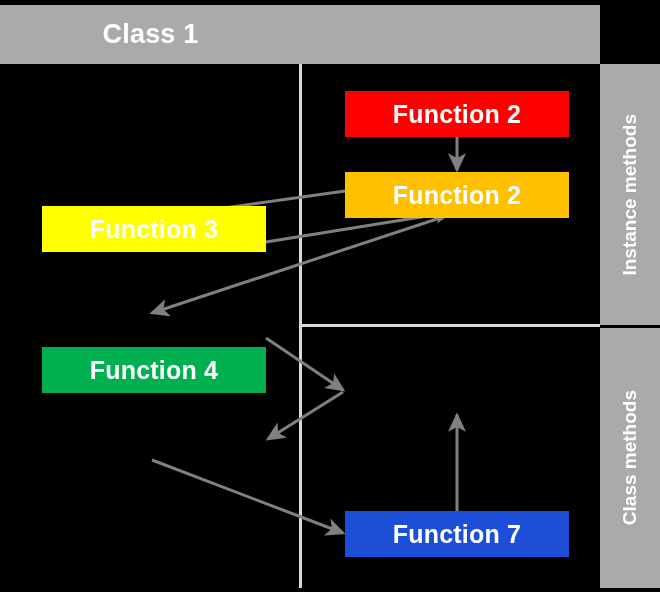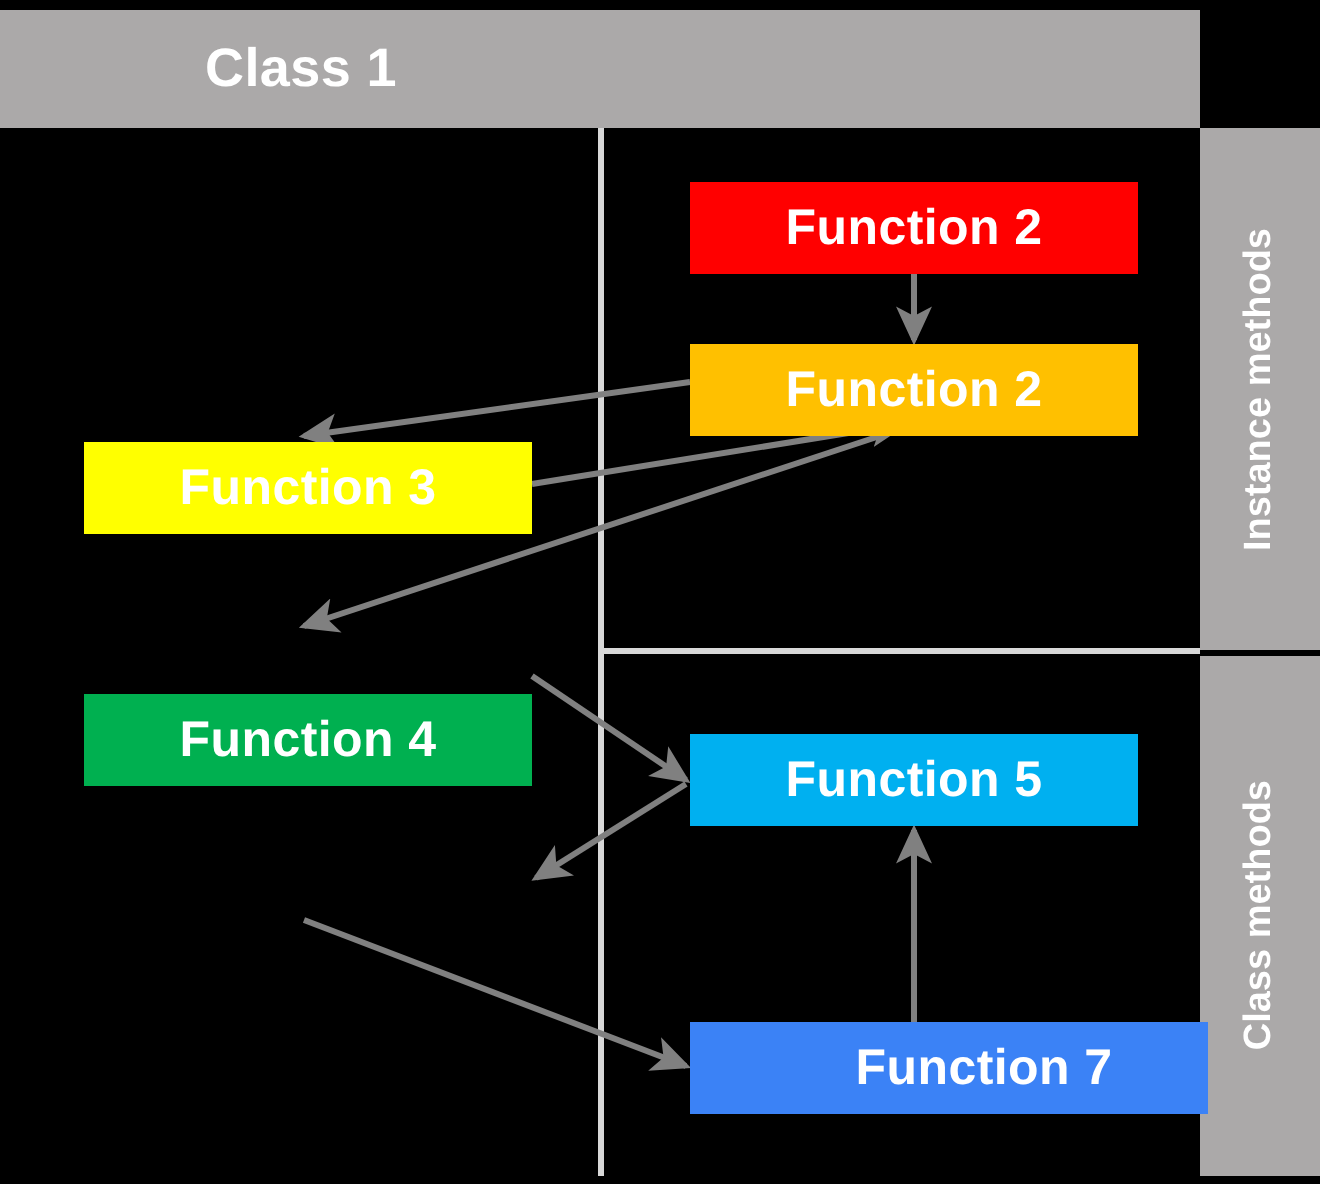--- a/index.html
+++ b/index.html
@@ -163,26 +163,23 @@
         <line x1="457" y1="511" x2="457" y2="415" stroke="#808080" stroke-width="3" marker-end="url(#ah)"></line>
       </g>
   </svg>
 
   <div class="fnbox" id="box-fn1" style="left: 345px; top: 91px; width: 224px; height: 46px; background: rgb(255, 0, 0); color: rgb(255, 255, 255);">
     <span>Function 2</span>
   </div>
   <div class="fnbox" id="box-fn2" style="left: 345px; top: 172px; width: 224px; height: 46px; background: rgb(255, 192, 0); color: rgb(255, 255, 255); align-items: center;">
     <span>Function 2</span>
   </div>
-  <div class="fnbox" id="box-fn3" style="left: 42px; top: 221px; width: 224px; height: 46px; background: rgb(255, 255, 0); color: rgb(255, 255, 255); align-items: center;">
+  <div class="fnbox" id="box-fn3" style="left: 42px; top: 206px; width: 224px; height: 46px; background: rgb(255, 255, 0); color: rgb(255, 255, 255); align-items: center;">
     <span>Function 3</span>
   </div>
   <div class="fnbox" id="box-fn4" style="left: 42px; top: 316px; width: 224px; height: 46px; background: rgb(0, 176, 80); color: rgb(255, 255, 255); margin-top: 31px;">
     <span>Function 4</span>
   </div>
-  <div class="fnbox" id="box-fn5" style="left: 345px; top: 367px; width: 224px; height: 46px; background: rgb(0, 176, 240); color: rgb(255, 255, 255);">
-    <span>Function 5</span>
-  </div>
-  <div class="fnbox" id="box-fn7" style="left: 345px; top: 511px; width: 224px; height: 46px; background: #3b82f6; color: rgb(255, 255, 255); padding-left: 35px;">
+  <div class="fnbox" id="box-fn7" style="left: 345px; top: 511px; width: 224px; height: 46px; background: #1d4ed8; color: rgb(255, 255, 255);">
     <span>Function 7</span>
   </div>
 
 </div>
 
 </body></html>

